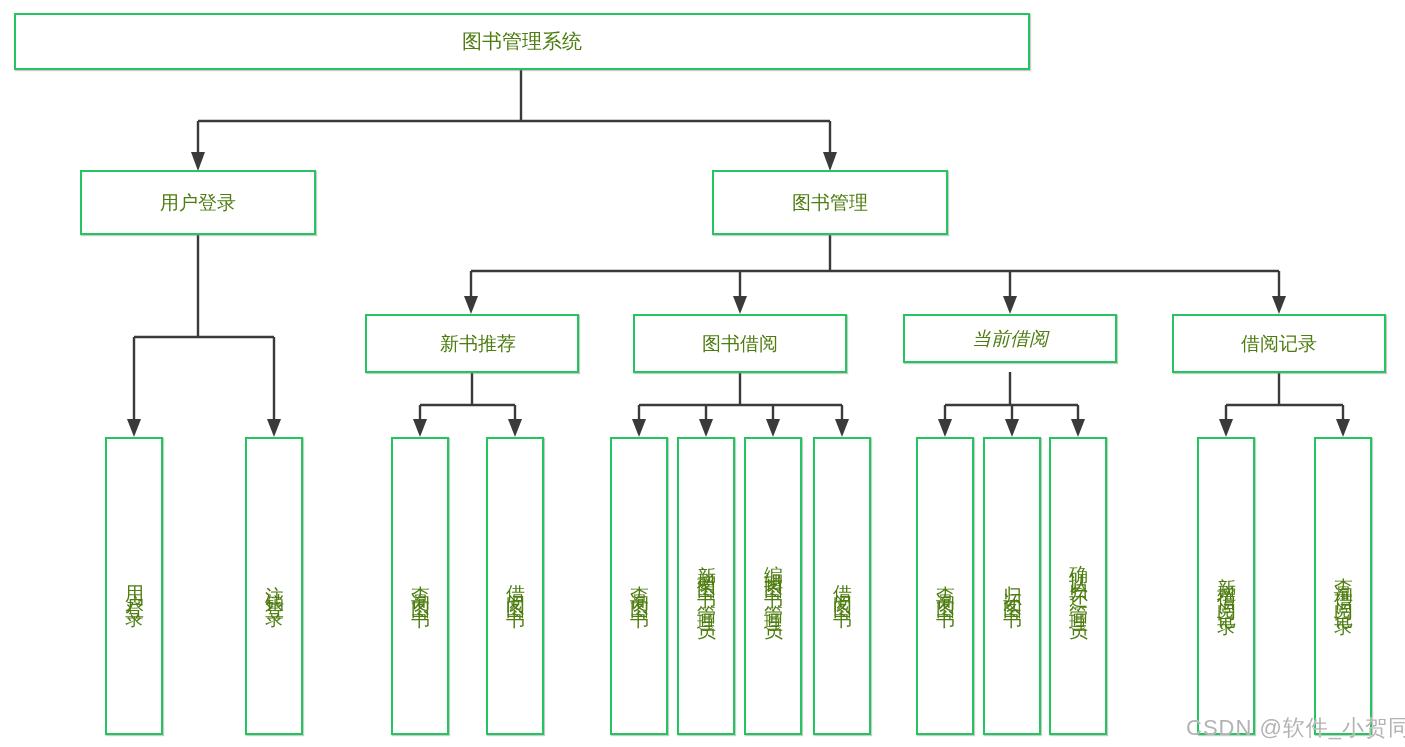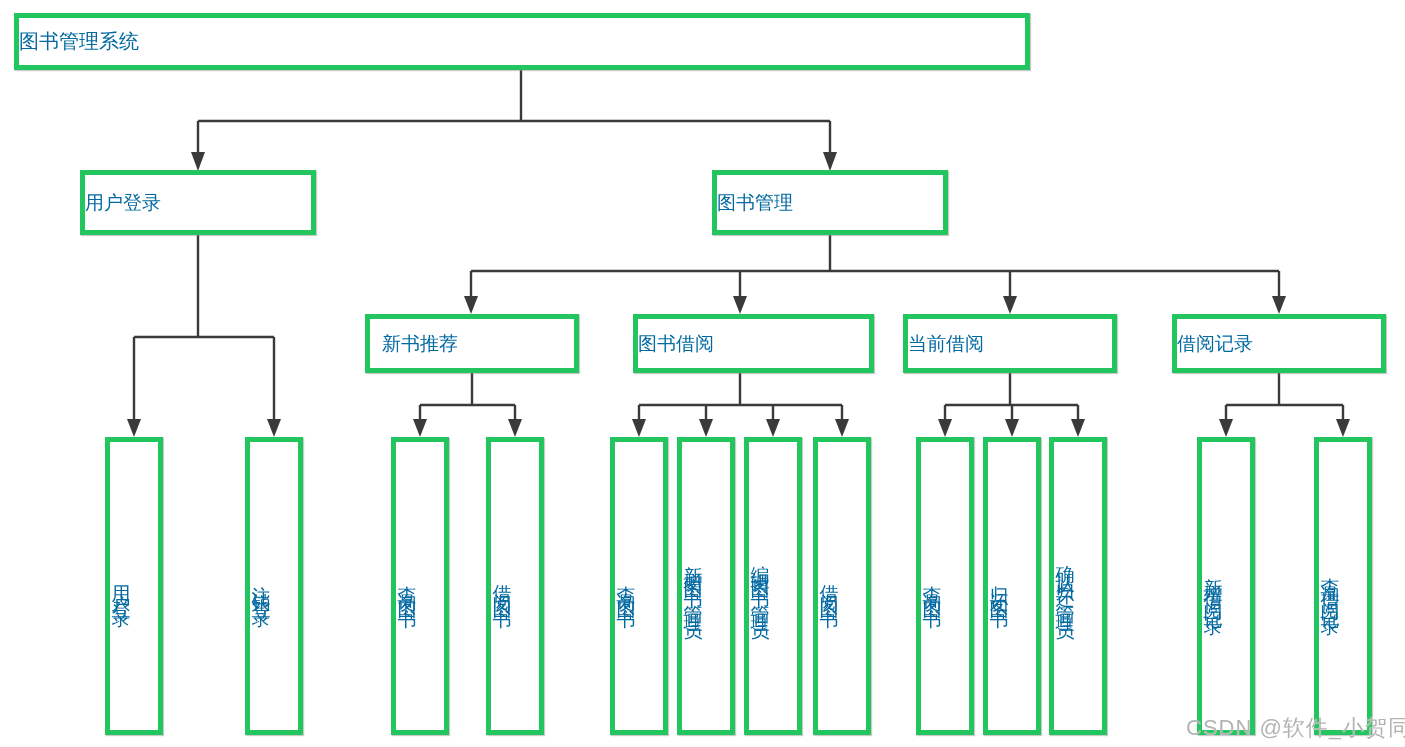--- a/index.html
+++ b/index.html
@@ -28,26 +28,26 @@
     stroke-width: 2.4;
     fill: none;
   }
   .connectors polygon {
     fill: #3a3a3a;
     stroke: none;
   }
   .box {
     position: absolute;
     box-sizing: border-box;
-    border: 5px solid #22c55e;
+    border: 2px solid #22c55e;
     background: #ffffff;
     display: flex;
     align-items: center;
-    justify-content: flex-start;
-    color: #0369a1;
+    justify-content: center;
+    color: #4d7c0f;
     box-shadow: 1px 1px 1px rgba(140,140,140,0.45);
   }
   .box.root  { font-size: 20px; }
   .box.lvl   { font-size: 19px; }
   .box.leaf  { font-size: 19px; }
   .box.leaf .vtext {
     writing-mode: vertical-rl;
     text-orientation: mixed;
     letter-spacing: 8px;
     line-height: 1.1;
@@ -120,24 +120,24 @@
   <div class="box lvl" style="left:80px; top:170px; width:236px; height:65px;">
     <span>用户登录</span>
   </div>
   <div class="box lvl" style="left:712px; top:170px; width:236px; height:65px;">
     <span>图书管理</span>
   </div>
 
   <div class="box lvl" style="left:365px; top:314px; width:214px; height:59px;padding-left:12px;">
     <span>新书推荐</span>
   </div>
-  <div class="box lvl" style="left:633px; top:314px; width:241px; height:59px;">
+  <div class="box lvl" style="left:633px; top:314px; width:214px; height:59px;">
     <span>图书借阅</span>
   </div>
-  <div class="box lvl" style="left:903px; top:314px; width:214px; height:59px;">
+  <div class="box lvl" style="left:903px; top:314px; width:214px; height:49px;font-style:italic;">
     <span>当前借阅</span>
   </div>
   <div class="box lvl" style="left:1172px; top:314px; width:214px; height:59px;">
     <span>借阅记录</span>
   </div>
 
   <div class="box leaf" style="left:105px; top:437px; width:58px; height:298px;">
     <span class="vtext">用户登录</span>
   </div>
   <div class="box leaf" style="left:245px; top:437px; width:58px; height:298px;">

